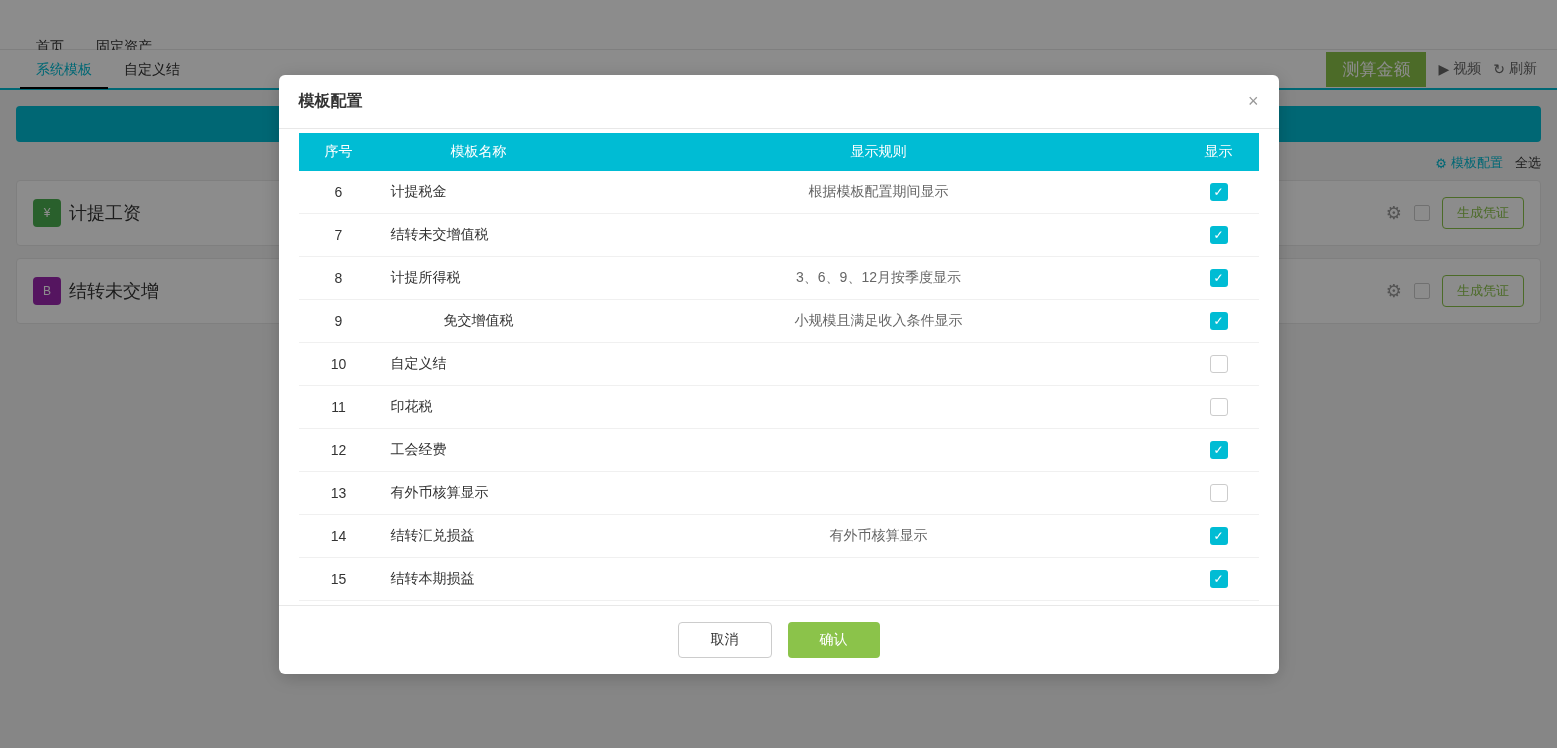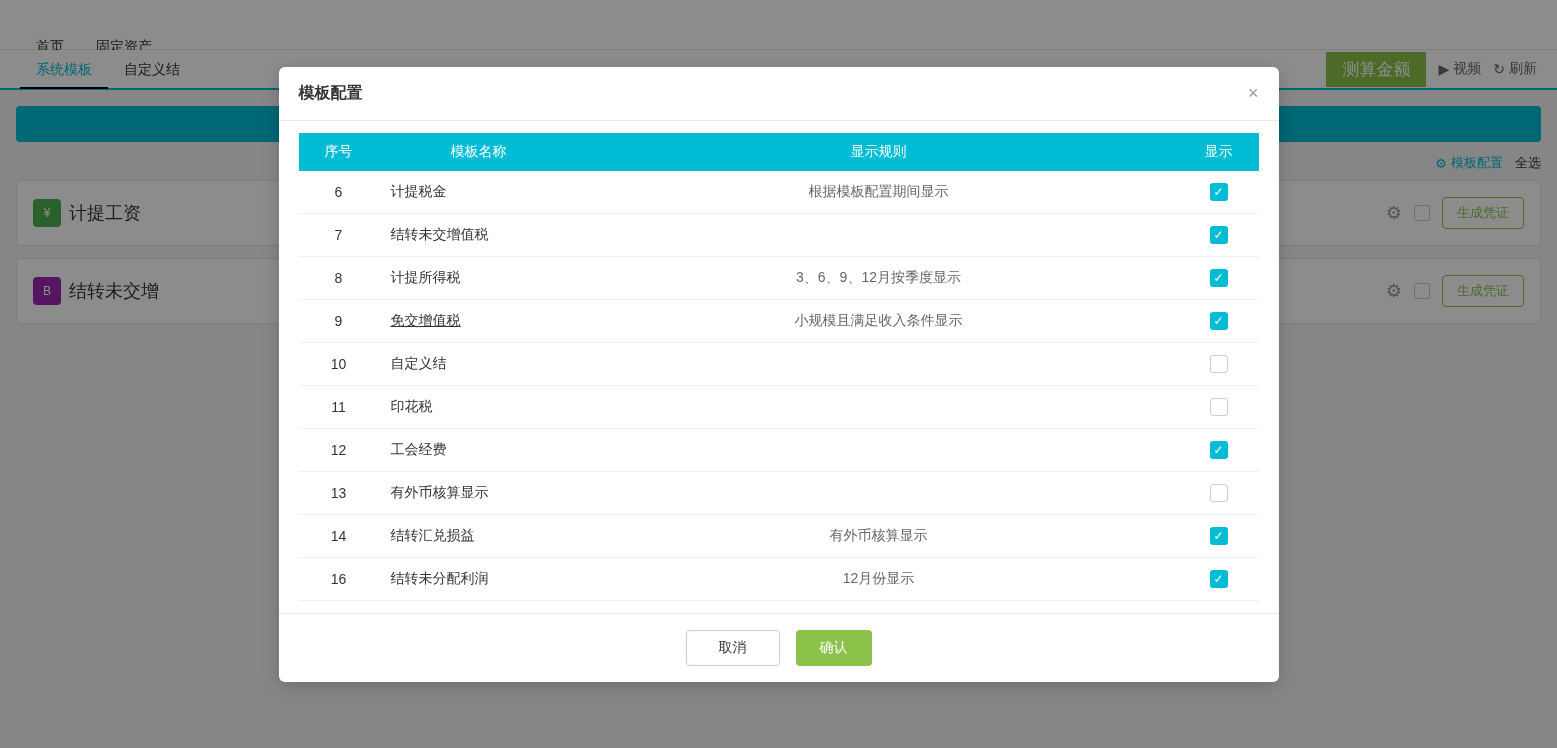--- a/index.html
+++ b/index.html
@@ -212,21 +212,21 @@
       cursor: pointer;
       font-size: 18px;
       color: #999;
       line-height: 1;
     }
 
     
     .modal-table-wrap {
       max-height: 560px;
       overflow-y: auto;
-      padding: 12px 20px;
+      padding: 4px 20px;
     }
     .modal-table-wrap::-webkit-scrollbar {
       width: 6px;
     }
     .modal-table-wrap::-webkit-scrollbar-thumb {
       background: #ccc;
       border-radius: 3px;
     }
     .config-table {
       width: 100%;
@@ -297,21 +297,21 @@
       color: #333;
       padding: 8px 32px;
       border-radius: 4px;
       cursor: pointer;
       font-size: 14px;
     }
     .btn-confirm {
       background: #8bc34a;
       border: none;
       color: #fff;
-      padding: 8px 24px;
+      padding: 8px 32px;
       border-radius: 4px;
       cursor: pointer;
       font-size: 14px;
     }
   </style>
 </head>
 <body>
 
 <div class="bg-page">
 
@@ -428,21 +428,21 @@
               <td style="text-align: left;">计提所得税</td>
               <td>3、6、9、12月按季度显示</td>
               <td style="cursor: pointer;">
                 <div class="checkbox-cell">
                   <div class="cb-checked">✓</div>
                 </div>
               </td>
             </tr>
             <tr>
               <td>9</td>
-              <td style="text-align: left; text-decoration: underline;">免交增值税</td>
+              <td style="text-align: center;">免交增值税</td>
               <td>小规模且满足收入条件显示</td>
               <td style="cursor: pointer;">
                 <div class="checkbox-cell">
                   <div class="cb-checked">✓</div>
                 </div>
               </td>
             </tr>
             <tr>
               <td>10</td>
               <td style="text-align: left;">自定义结</td>
@@ -487,23 +487,23 @@
               <td>14</td>
               <td style="text-align: left; margin-top: 28px;">结转汇兑损益</td>
               <td>有外币核算显示</td>
               <td style="cursor: pointer;">
                 <div class="checkbox-cell">
                   <div class="cb-checked">✓</div>
                 </div>
               </td>
             </tr>
             <tr>
-              <td>16</td>
-              <td style="text-align: left;">结转未分配利润</td>
-              <td>12月份显示</td>
+              <td>15</td>
+              <td style="text-align: left;">结转本期损益</td>
+              <td></td>
               <td style="cursor: pointer;">
                 <div class="checkbox-cell">
                   <div class="cb-checked">✓</div>
                 </div>
               </td>
             </tr>
           </tbody>
       </table>
     </div>
 

